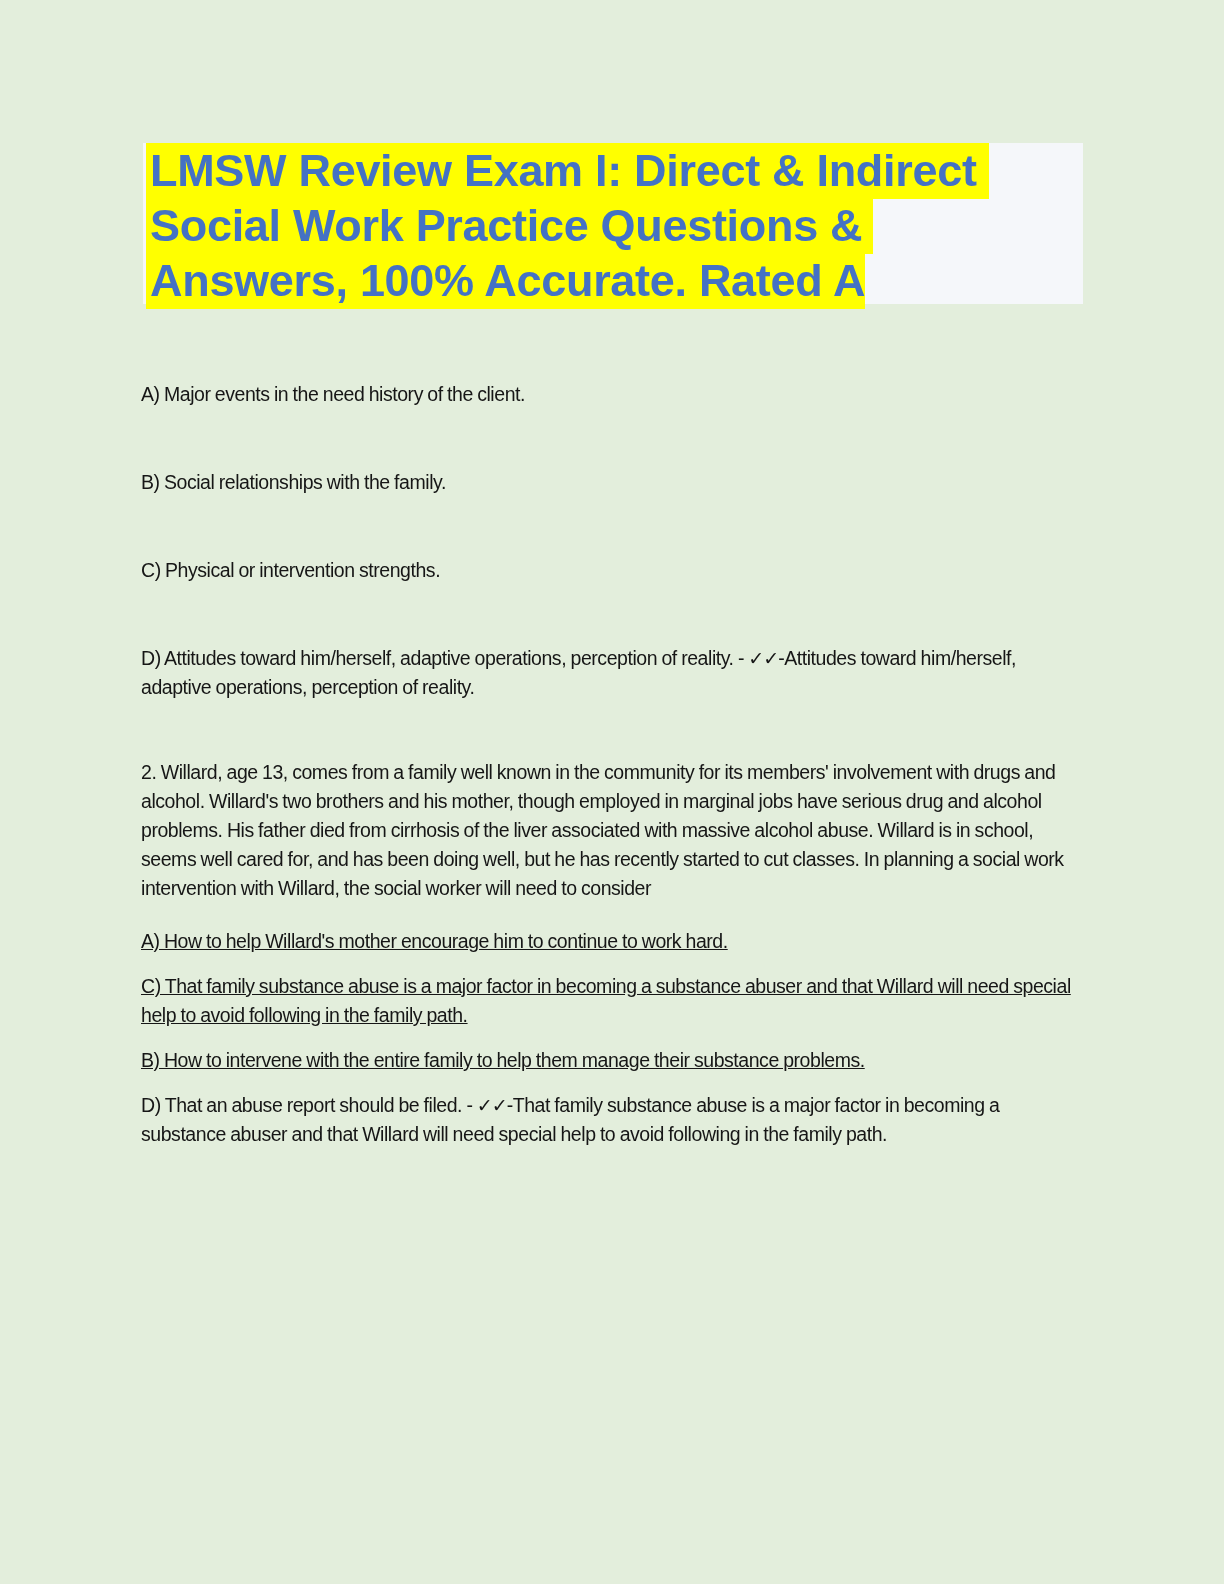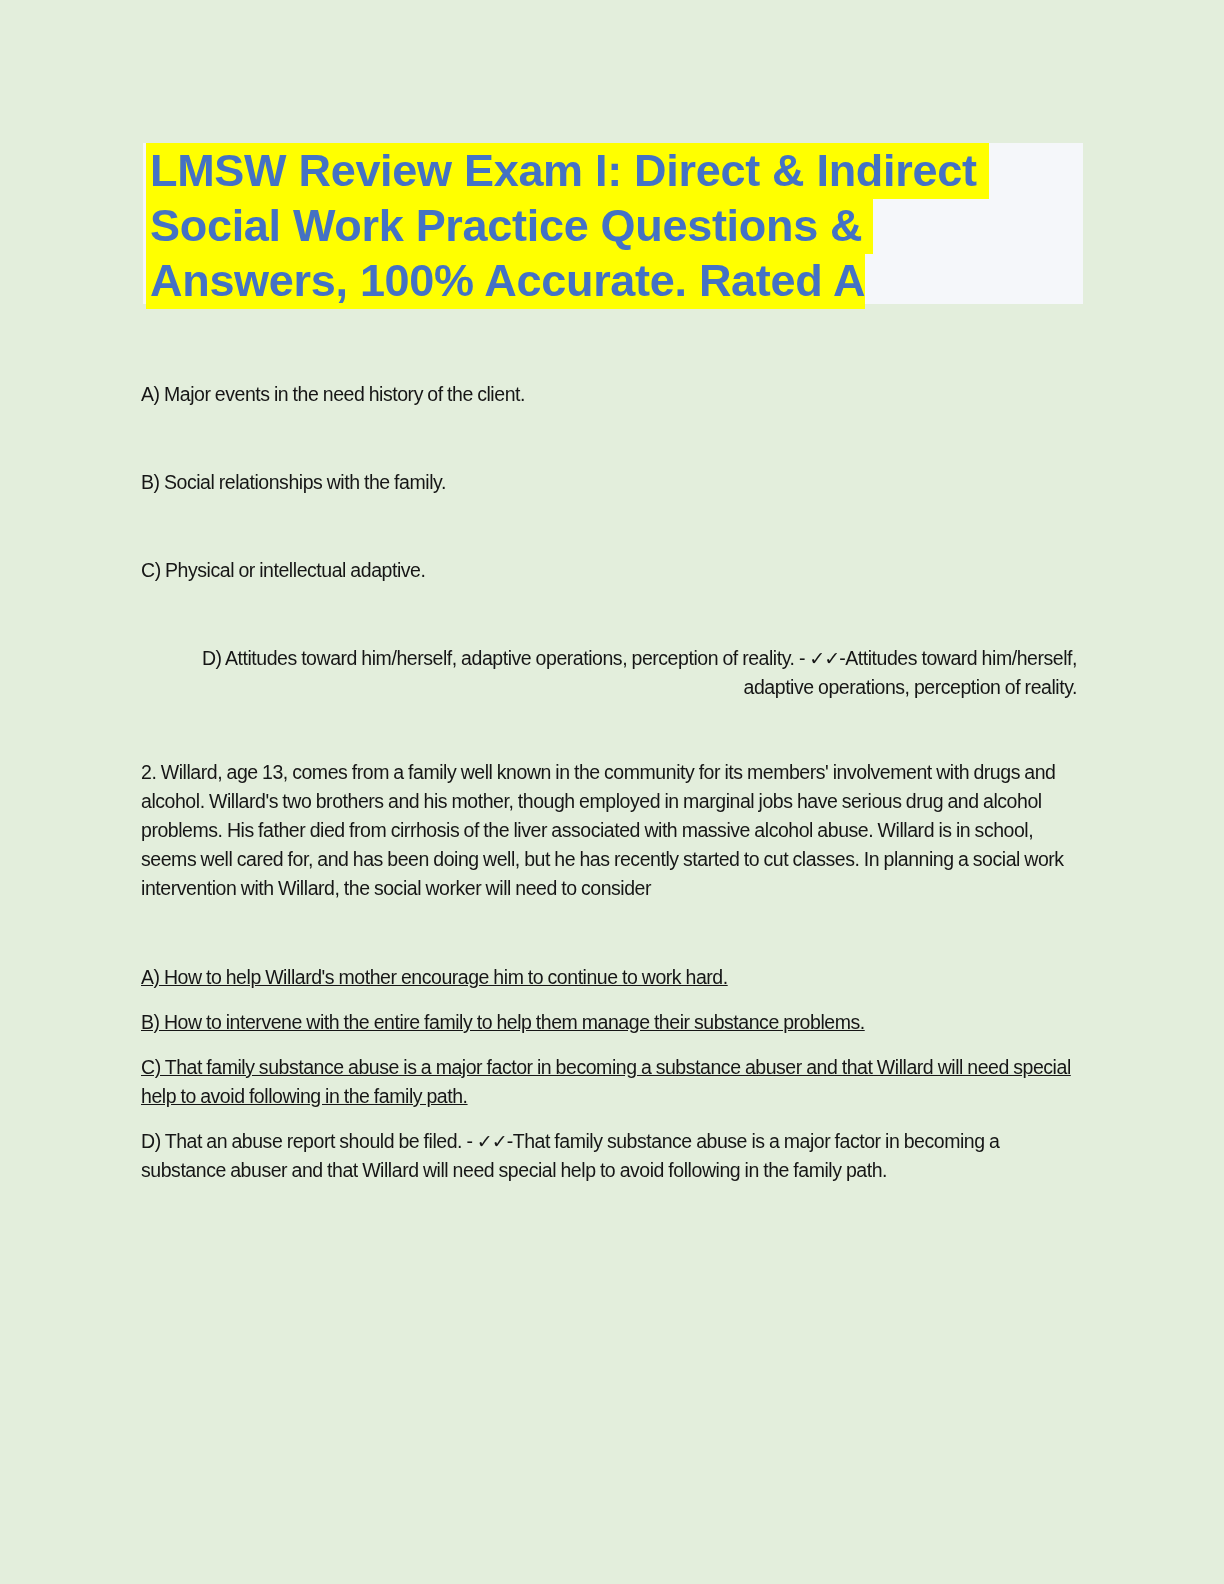--- a/index.html
+++ b/index.html
@@ -66,22 +66,22 @@
     font-family: "Liberation Sans", sans-serif;
     font-size: 19.5px;
     line-height: 29px;
     color: #161616;
     letter-spacing: -0.45px;
     word-spacing: -0.6px;
   }
 
   .q-stem      { margin-bottom: 60px; }
   .opt-wide    { margin-bottom: 59px; }
-  .opt-wide-last { margin-bottom: 56px; text-align: right; }
-  .q2-stem     { margin-bottom: 60px; }
+  .opt-wide-last { margin-bottom: 56px; }
+  .q2-stem     { margin-bottom: 24px; }
   .opt-tight   { margin-bottom: 16px; text-decoration: underline; }
 
   .check {
     font-family: "DejaVu Sans", sans-serif;
     font-size: 19px;
     letter-spacing: -1px;
   }
 </style>
 </head>
 <body>
@@ -90,26 +90,26 @@
 
   <div class="title-sheet"></div>
 
   <h1 class="doc-title"><span class="hl">LMSW Review Exam I: Direct &amp; Indirect Social Work Practice Questions &amp; Answers, 100% Accurate. Rated A</span></h1>
 
   <div class="body-wrap">
 
 
     <p class="para opt-wide">A) Major events in the need history of the client.</p>
     <p class="para opt-wide">B) Social relationships with the family.</p>
-    <p class="para opt-wide">C) Physical or intellectual adaptive.</p>
+    <p class="para opt-wide">C) Physical or intervention strengths.</p>
 
     <p class="para opt-wide-last"><span>D) Attitudes toward him/herself, adaptive operations, perception of reality. - </span><span class="check">✓✓</span><span>-Attitudes toward him/herself, adaptive operations, perception of reality.</span></p>
 
     <p class="para q2-stem">2. Willard, age 13, comes from a family well known in the community for its members' involvement with drugs and alcohol. Willard's two brothers and his mother, though employed in marginal jobs have serious drug and alcohol problems. His father died from cirrhosis of the liver associated with massive alcohol abuse. Willard is in school, seems well cared for, and has been doing well, but he has recently started to cut classes. In planning a social work intervention with Willard, the social worker will need to consider</p>
 
     <p class="para opt-tight">A) How to help Willard's mother encourage him to continue to work hard.</p>
+    <p class="para opt-tight">C) That family substance abuse is a major factor in becoming a substance abuser and that Willard will need special help to avoid following in the family path.</p>
     <p class="para opt-tight">B) How to intervene with the entire family to help them manage their substance problems.</p>
-    <p class="para opt-tight">C) That family substance abuse is a major factor in becoming a substance abuser and that Willard will need special help to avoid following in the family path.</p>
 
     <p class="para"><span>D) That an abuse report should be filed. - </span><span class="check">✓✓</span><span>-That family substance abuse is a major factor in becoming a substance abuser and that Willard will need special help to avoid following in the family path.</span></p>
 
   </div>
 </div>
 
 </body></html>

